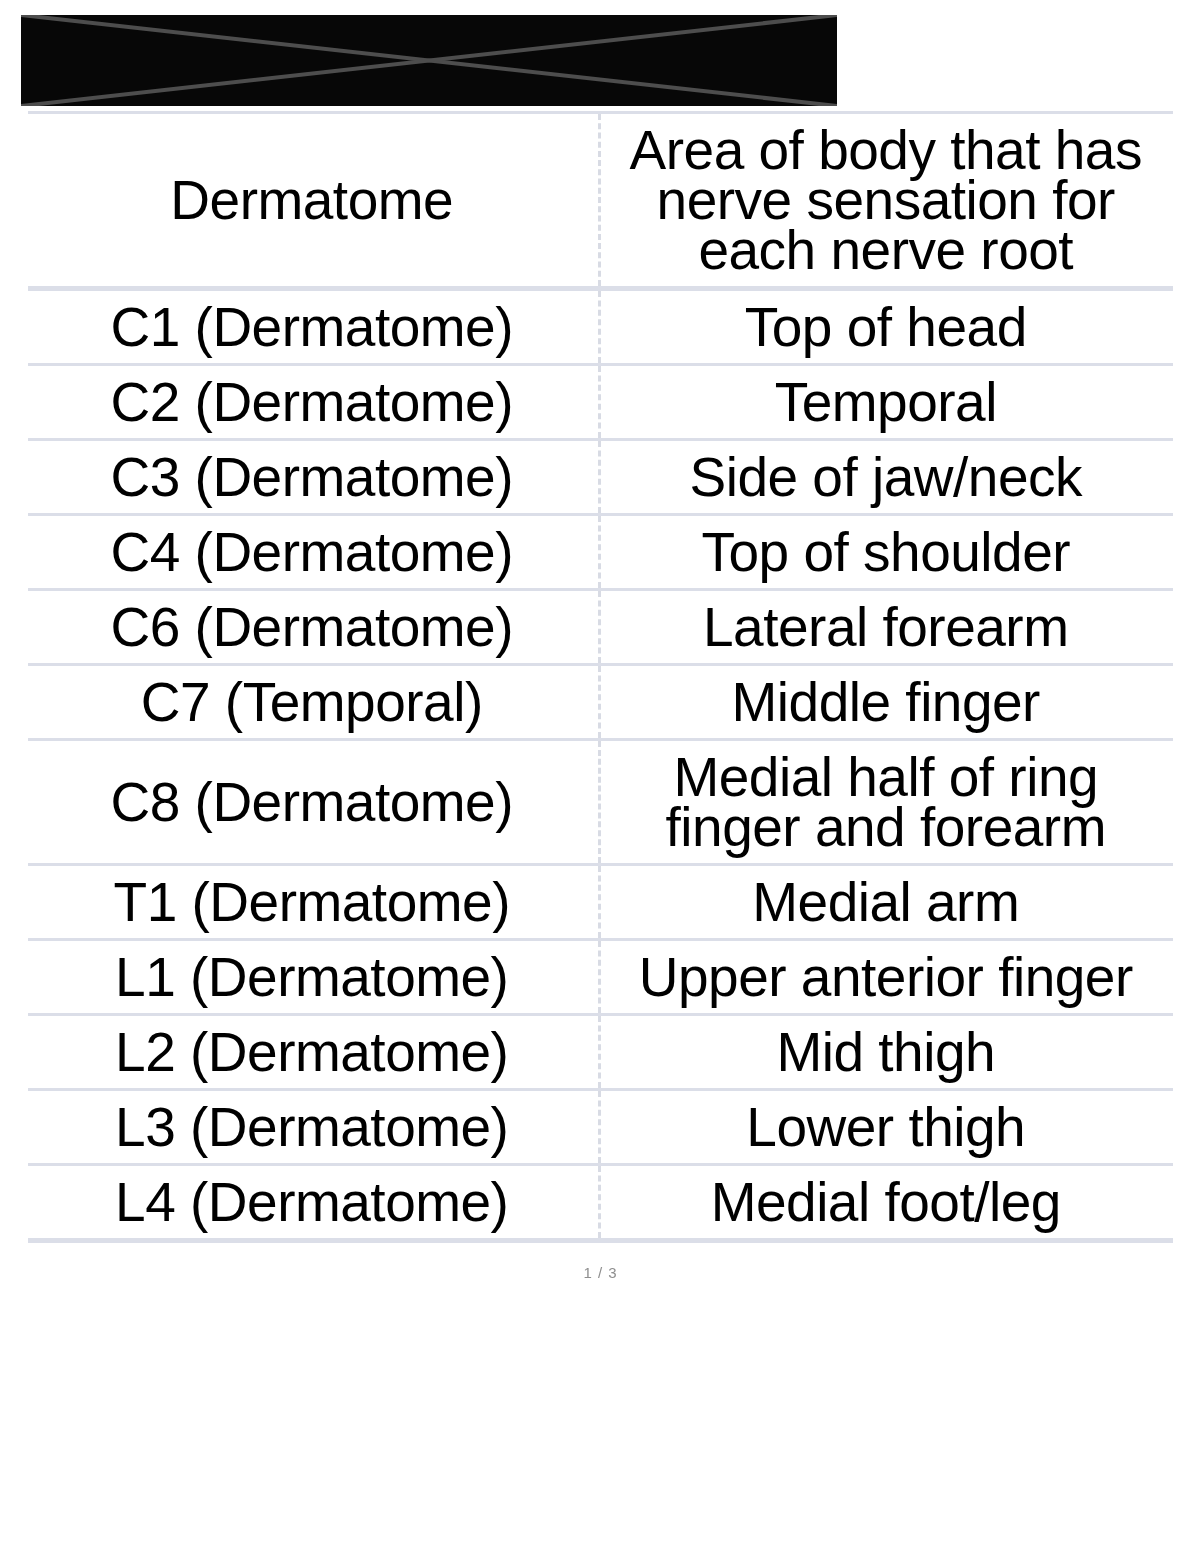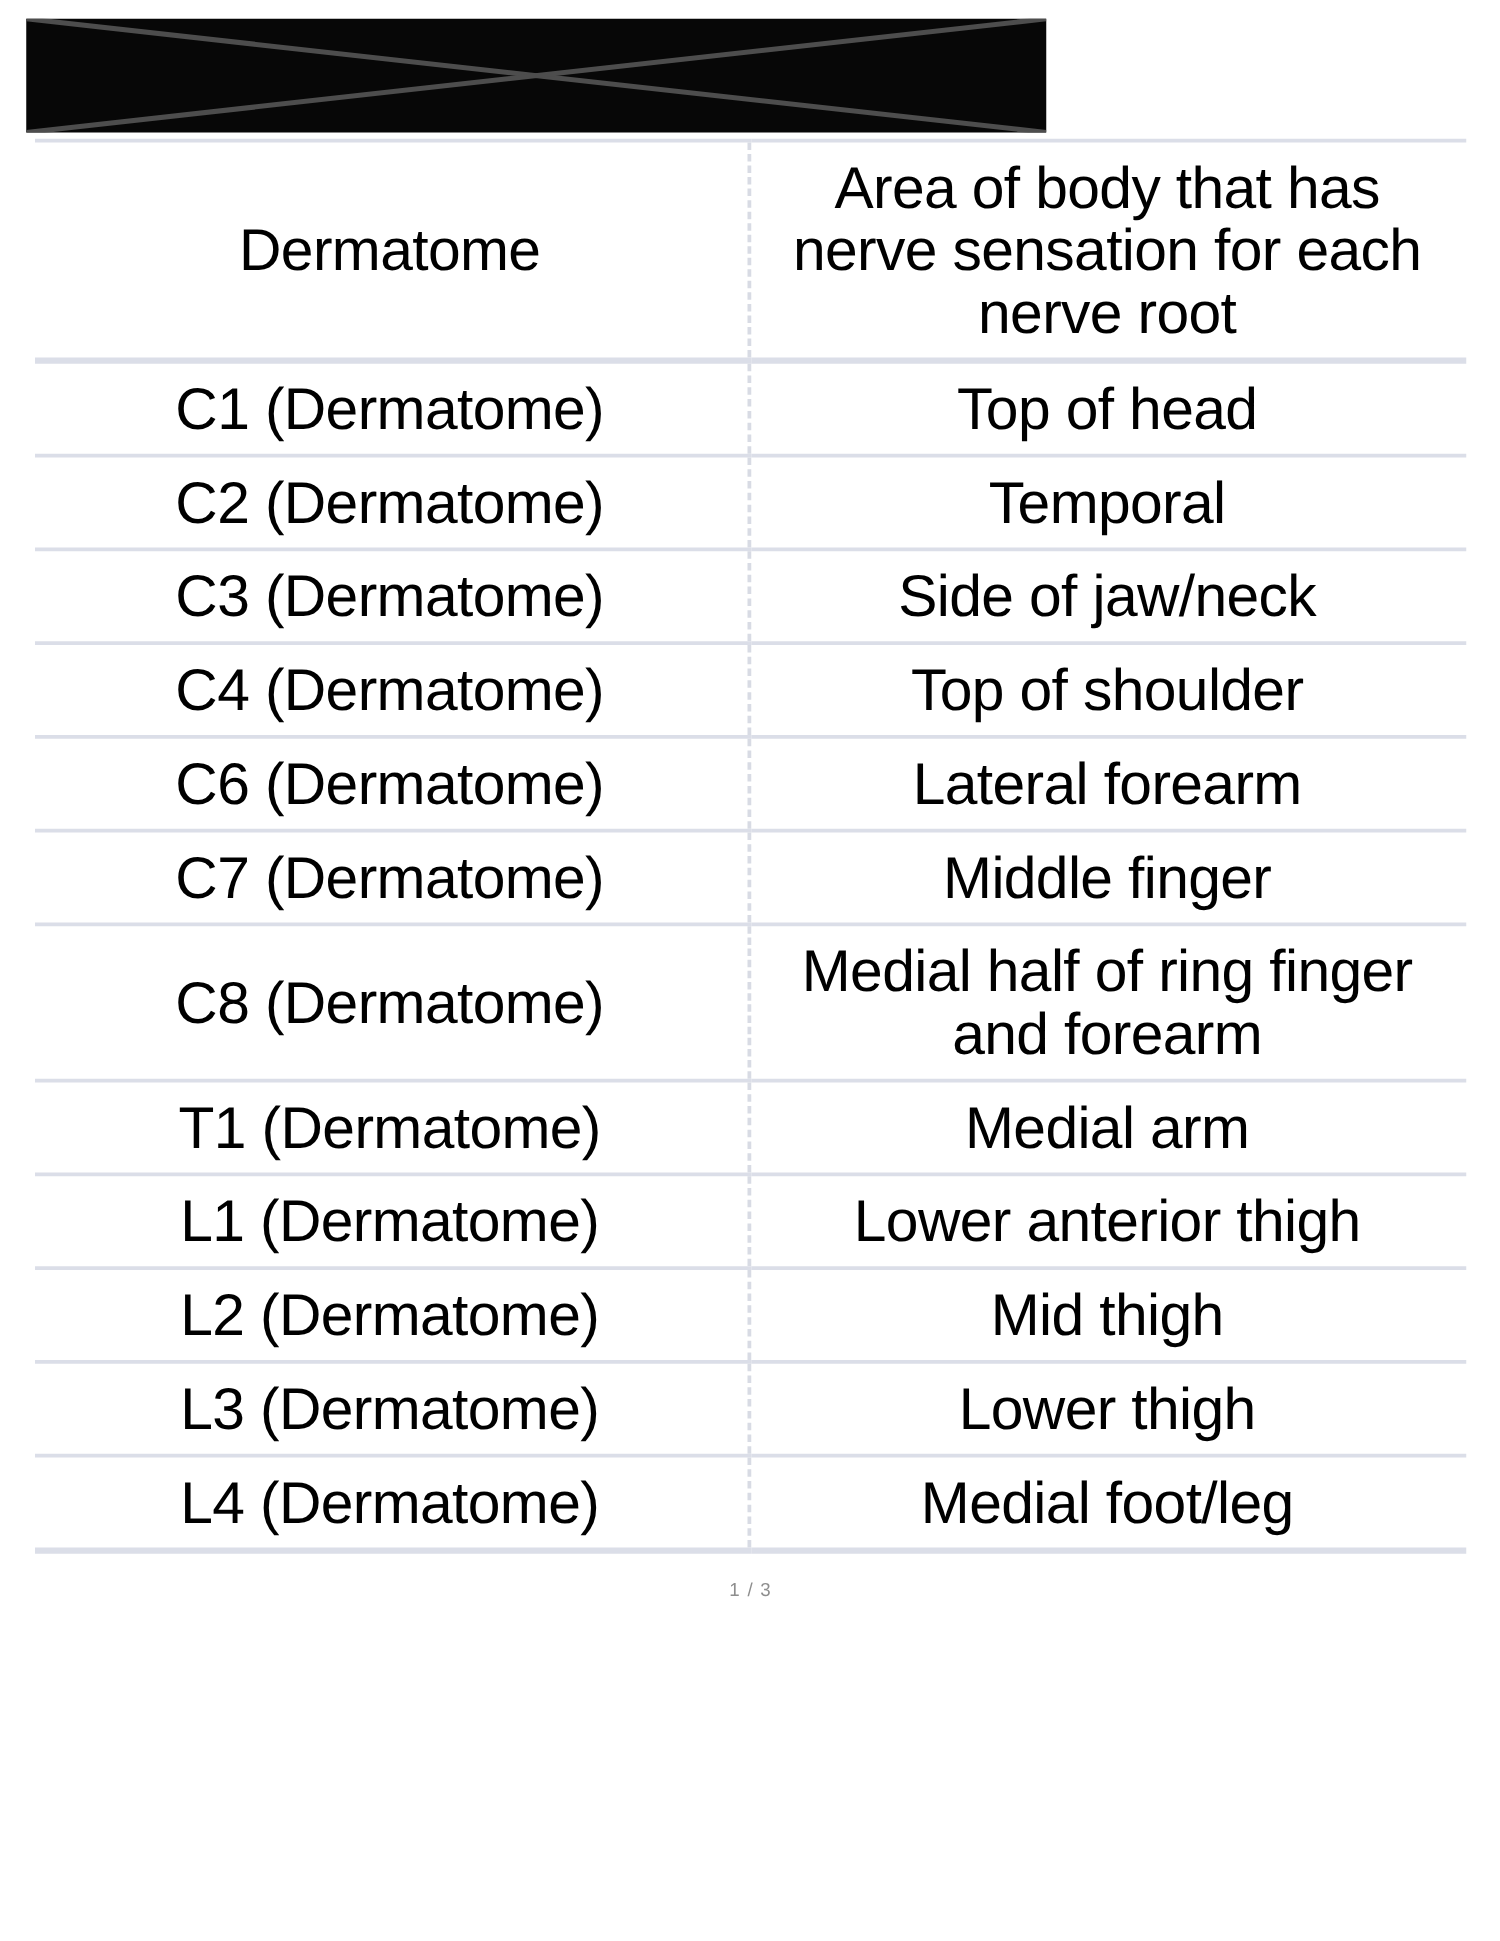--- a/index.html
+++ b/index.html
@@ -28,21 +28,21 @@
   .img-placeholder svg {
     display: block;
     width: 100%;
     height: 100%;
   }
   table.derm {
     margin: 5px 0 16px 28px;
     width: 1145px;
     border-collapse: collapse;
     table-layout: fixed;
-    font-size: 47px;
+    font-size: 55px;
     line-height: 50px;
     letter-spacing: -0.5px;
   }
   col.c1 { width: 571px; }
   col.c2 { width: 574px; }
   table.derm th,
   table.derm td {
     border-top: 3px solid #dbdee8;
     font-weight: normal;
     text-align: center;
@@ -107,34 +107,34 @@
       </tr>
       <tr>
         <td>C4 (Dermatome)</td>
         <td class="colArea">Top of shoulder</td>
       </tr>
       <tr>
         <td>C6 (Dermatome)</td>
         <td class="colArea">Lateral forearm</td>
       </tr>
       <tr>
-        <td>C7 (Dermatome)</td>
+        <td>C7 (Temporal)</td>
         <td class="colArea">Middle finger</td>
       </tr>
       <tr>
         <td>C8 (Dermatome)</td>
         <td class="colArea left">Medial half of ring finger and forearm</td>
       </tr>
       <tr>
         <td>T1 (Dermatome)</td>
         <td class="colArea">Medial arm</td>
       </tr>
       <tr>
         <td>L1 (Dermatome)</td>
-        <td class="colArea">Lower anterior thigh</td>
+        <td class="colArea">Upper anterior finger</td>
       </tr>
       <tr>
         <td>L2 (Dermatome)</td>
         <td class="colArea">Mid thigh</td>
       </tr>
       <tr>
         <td>L3 (Dermatome)</td>
         <td class="colArea">Lower thigh</td>
       </tr>
       <tr>

